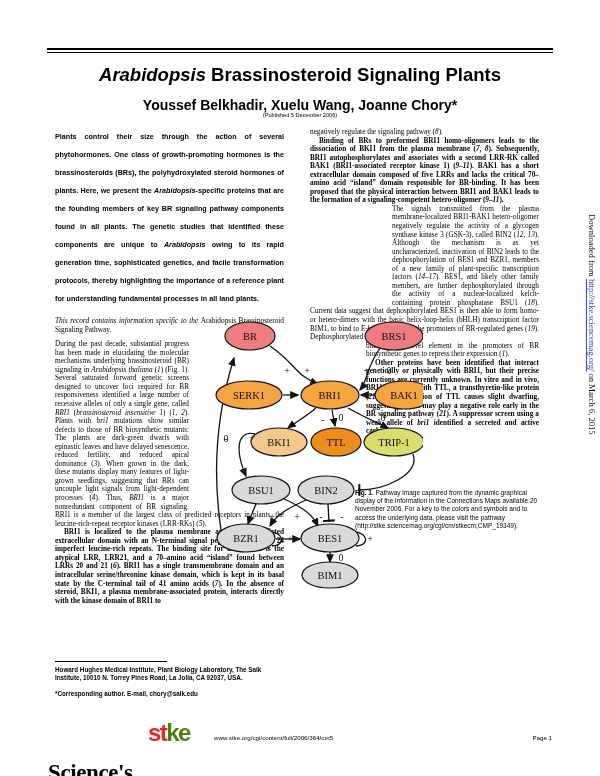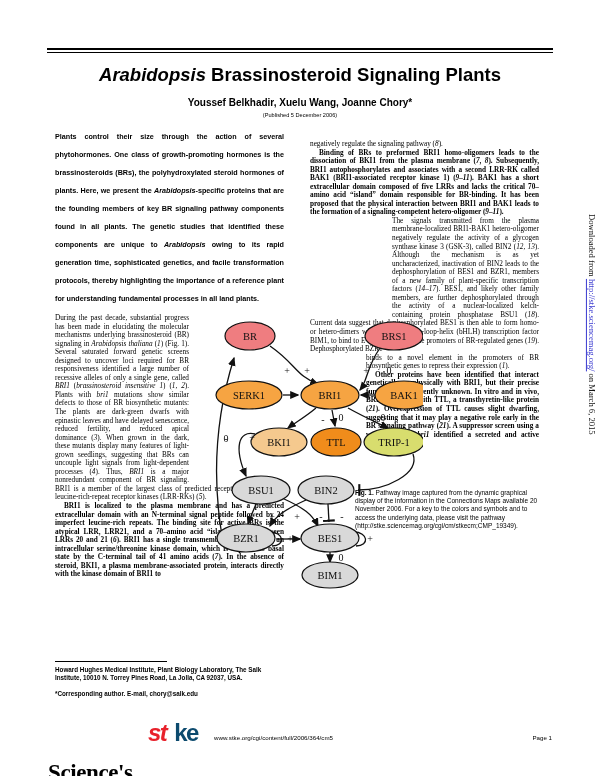--- a/index.html
+++ b/index.html
@@ -12,21 +12,21 @@
           font-family:"Liberation Sans", sans-serif;font-weight:bold;
           font-size:8.2px;letter-spacing:2.1px;}
   .rule-wrap{position:absolute;left:47px;right:47px;top:48px;}
   .rule-thick{height:2.1px;background:#000;}
   .rule-thin{height:0.8px;background:#000;margin-top:1.6px;}
 
   .title{position:absolute;left:47px;right:47px;top:64px;text-align:center;
          font-family:"Liberation Sans", sans-serif;font-weight:bold;font-size:18.5px;}
   .title i{font-style:italic;}
   .authors{position:absolute;left:47px;right:47px;top:97px;text-align:center;
-           font-family:"Liberation Sans", sans-serif;font-weight:bold;font-size:10px;}
+           font-family:"Liberation Sans", sans-serif;font-weight:bold;font-size:14px;}
   .pubdate{position:absolute;left:47px;right:47px;top:112px;text-align:center;
            font-family:"Liberation Sans", sans-serif;font-size:5.6px;}
 
   
   .col{position:absolute;font-size:7.25px;line-height:8.55px;text-align:justify;
        -webkit-hyphens:none;hyphens:none;}
   .col-left{left:55px;top:128px;width:229px;}
   .col-right{left:310px;top:128px;width:229px;}
 
   .abstract{font-family:"Liberation Sans", sans-serif;font-weight:bold;
@@ -49,22 +49,22 @@
   .corresp{position:absolute;left:55px;top:690px;width:229px;
            font-family:"Liberation Sans", sans-serif;font-weight:bold;
            font-size:6.3px;line-height:7.6px;}
 
   
   .footer-logo{position:absolute;left:48px;top:720px;
                font-family:"Liberation Serif", serif;font-weight:bold;font-size:23px;
                letter-spacing:-0.4px;margin-top:40px;}
   .stke{position:absolute;left:148px;top:719px;font-family:"Liberation Sans", sans-serif;
         font-weight:bold;font-size:24px;letter-spacing:-1.6px;}
-  .stke .s{color:#e8212b;font-style:italic;}
-  .stke .k{color:#0c4a6e;padding-left:8px;}
+  .stke .s{color:#e8212b;}
+  .stke .k{color:#4d7c0f;}
   .footer-url{position:absolute;left:214px;top:734px;
               font-family:"Liberation Sans", sans-serif;font-size:6.2px;}
   .footer-page{position:absolute;right:48px;top:734px;
                font-family:"Liberation Sans", sans-serif;font-size:6.2px;}
 
   
   .sidebar-dl{position:absolute;right:3px;top:214px;
               writing-mode:vertical-rl;text-orientation:mixed;
               font-family:"Liberation Serif", serif;font-size:8.6px;
               white-space:nowrap;color:#111;}
@@ -92,29 +92,32 @@
   <div class="title">
     <i>Arabidopsis</i><span> Brassinosteroid Signaling Plants</span>
   </div>
   <div class="authors">Youssef Belkhadir, Xuelu Wang, Joanne Chory*</div>
   <div class="pubdate">(Published 5 December 2006)</div>
 
   <div class="col col-left">
     <div class="abstract">
       <span>Plants control their size through the action of several phytohormones. One class of growth-promoting hormones is the brassinosteroids (BRs), the polyhydroxylated steroid hormones of plants. Here, we present the </span><i>Arabidopsis</i><span>-specific proteins that are the founding members of key BR signaling pathway components found in all plants. The genetic studies that identified these components are unique to </span><i>Arabidopsis</i><span> owing to its rapid generation time, sophisticated genetics, and facile transformation protocols, thereby highlighting the importance of a reference plant for understanding fundamental processes in all land plants.</span>
     </div>
+    <div class="recordnote">
+      <span>This record contains information specific to the </span><span class="rom">Arabidopsis Brassinosteroid Signaling Pathway</span><span>.</span>
+    </div>
     <div class="bodytext">
       <div style="float:right;width:95px;height:168px;shape-outside:polygon(0 0,100% 0,100% 100%,0 100%);"></div>
       <p>During the past decade, substantial progress has been made in elucidating the molecular mechanisms underlying brassinosteroid (BR) signaling in <i class="it">Arabidopsis thaliana</i> (<i class="it">1</i>) (Fig. 1). Several saturated forward genetic screens designed to uncover loci required for BR responsiveness identified a large number of recessive alleles of only a single gene, called <i class="it">BRI1</i> (<i class="it">brassinosteroid insensitive 1</i>) (<i class="it">1</i>, <i class="it">2</i>). Plants with <i class="it">bri1</i> mutations show similar defects to those of BR biosynthetic mutants: The plants are dark-green dwarfs with epinastic leaves and have delayed senescence, reduced fertility, and reduced apical dominance (<i class="it">3</i>). When grown in the dark, these mutants display many features of light-grown seedlings, suggesting that BRs can uncouple light signals from light-dependent processes (<i class="it">4</i>). Thus, <i class="it">BRI1</i> is a major nonredundant component of BR signaling. BRI1 is a member of the largest class of predicted receptors in plants, the leucine-rich-repeat receptor kinases (LRR-RKs) (<i class="it">5</i>).</p>
       <p>BRI1 is localized to the plasma membrane and has a predicted extracellular domain with an N-terminal signal peptide followed by 24 imperfect leucine-rich repeats. The binding site for active BRs is the atypical LRR, LRR21, and a 70–amino acid “island” found between LRRs 20 and 21 (<i class="it">6</i>). BRI1 has a single transmembrane domain and an intracellular serine/threonine kinase domain, which is kept in its basal state by the C-terminal tail of 41 amino acids (<i class="it">7</i>). In the absence of steroid, BKI1, a plasma membrane-associated protein, interacts directly with the kinase domain of BRI1 to</p>
     </div>
   </div>
 
   <div class="col col-right">
-    <div class="bodytext" style="margin-top:12px">
+    <div class="bodytext" style="margin-top:0">
       <div style="float:left;width:0;height:0;"></div>
       <p>negatively regulate the signaling pathway (<i class="it">8</i>).</p>
       <p>Binding of BRs to preformed BRI1 homo-oligomers leads to the dissociation of BKI1 from the plasma membrane (<i class="it">7</i>, <i class="it">8</i>). Subsequently, BRI1 autophosphorylates and associates with a second LRR-RK called BAK1 (BRI1-associated receptor kinase 1) (<i class="it">9–11</i>). BAK1 has a short extracellular domain composed of five LRRs and lacks the critical 70–amino acid “island” domain responsible for BR-binding. It has been proposed that the physical interaction between BRI1 and BAK1 leads to the formation of a signaling-competent hetero-oligomer (<i class="it">9–11</i>).</p>
       <div style="float:left;clear:left;width:82px;height:96px;"></div>
       <p>The signals transmitted from the plasma membrane-localized BRI1-BAK1 hetero-oligomer negatively regulate the activity of a glycogen synthase kinase 3 (GSK-3), called BIN2 (<i class="it">12</i>, <i class="it">13</i>). Although the mechanism is as yet uncharacterized, inactivation of BIN2 leads to the dephosphorylation of BES1 and BZR1, members of a new family of plant-specific transcription factors (<i class="it">14–17</i>). BES1, and likely other family members, are further dephosphorylated through the activity of a nuclear-localized kelch-containing protein phosphatase BSU1 (<i class="it">18</i>). Current data suggest that dephosphorylated BES1 is then able to form homo- or hetero-dimers with the basic helix-loop-helix (bHLH) transcription factor BIM1, to bind to E-box elements in the promoters of BR-regulated genes (<i class="it">19</i>). Dephosphorylated BZR1</p>
       <div style="float:left;clear:left;width:56px;height:110px;"></div>
       <p style="text-indent:0">binds to a novel element in the promoters of BR biosynthetic genes to repress their expression (<i class="it">1</i>).</p>
       <p>Other proteins have been identified that interact genetically or physically with BRI1, but their precise functions are currently unknown. In vitro and in vivo, BRI1 associates with TTL, a transthyretin-like protein (<i class="it">21</i>). Overexpression of TTL causes slight dwarfing, suggesting that it may play a negative role early in the BR signaling pathway (<i class="it">21</i>). A suppressor screen using a weak allele of <i class="it">bri1</i> identified a secreted and active carboxypep-</p>
     </div>
   </div>

